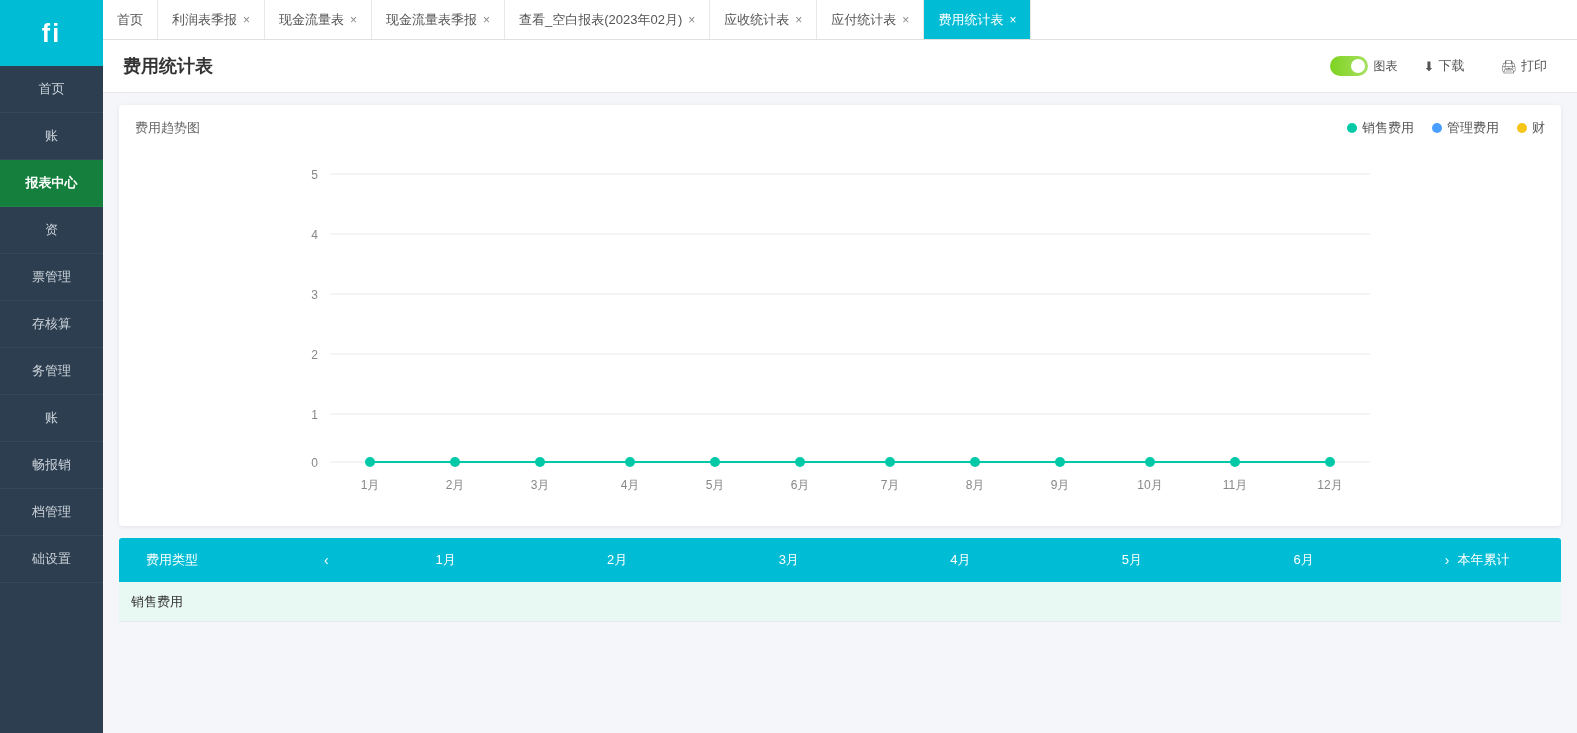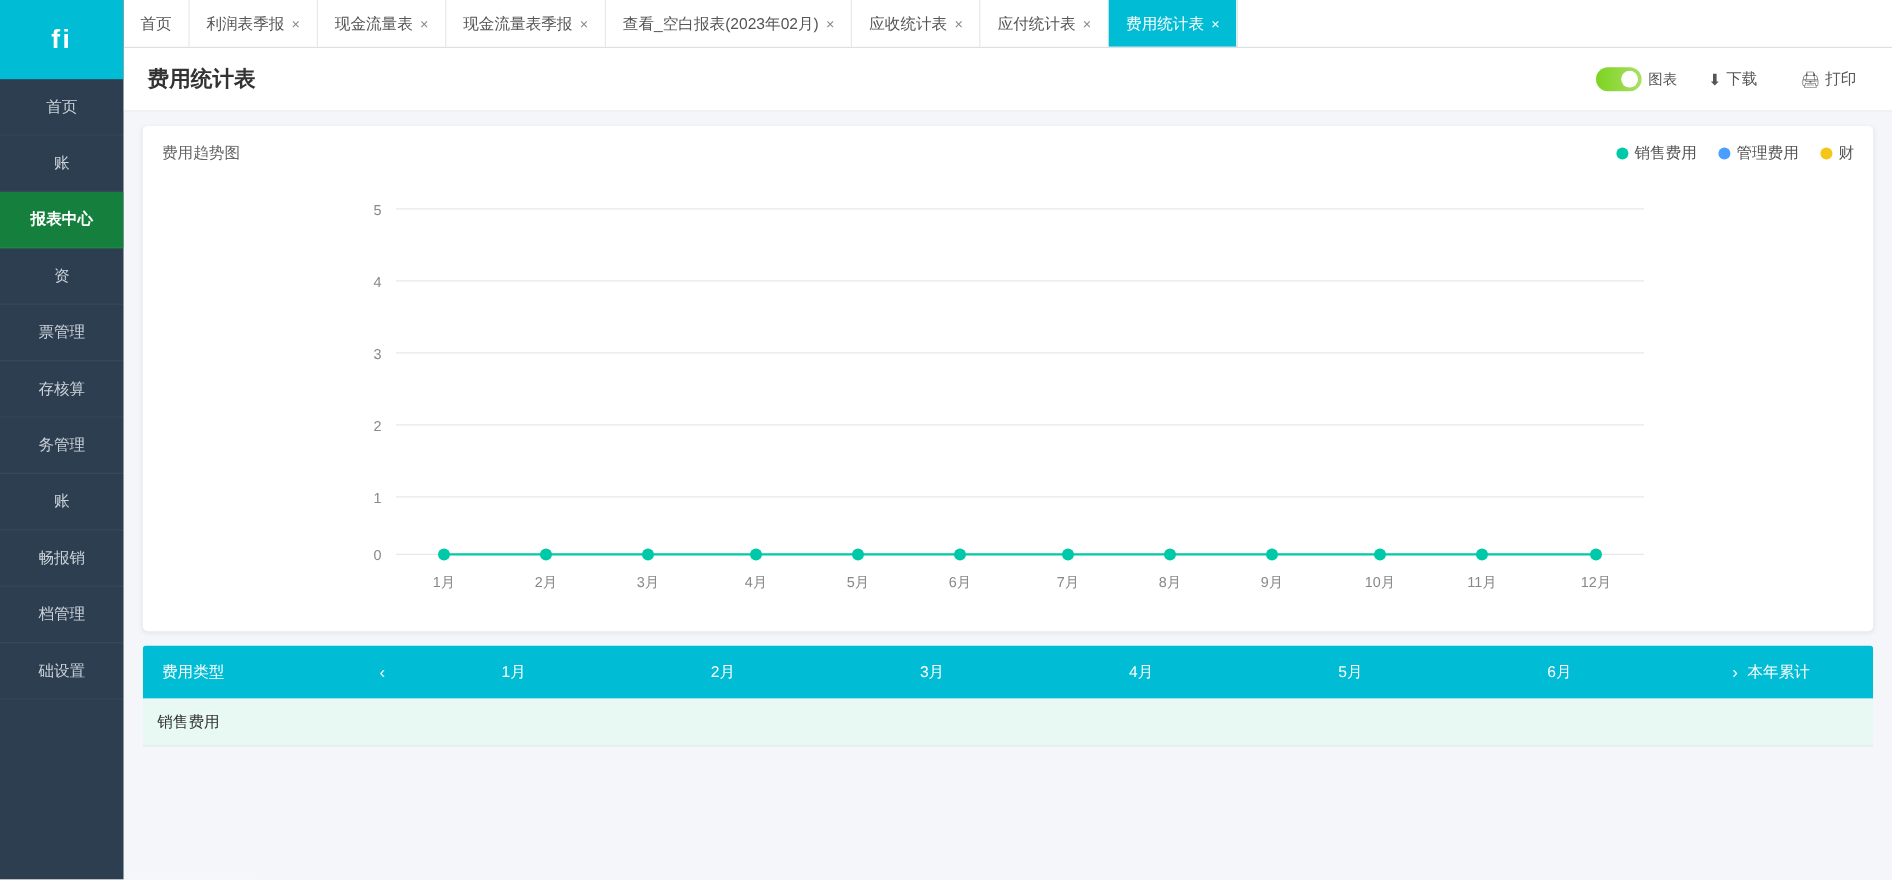--- a/index.html
+++ b/index.html
@@ -14,21 +14,21 @@
       flex-shrink: 0;
       height: 100%;
       overflow: hidden;
     }
     .sidebar-logo {
       background: #00bcd4;
       height: 66px;
       display: flex;
       align-items: center;
       justify-content: center;
-      font-size: 22px;
+      font-size: 25px;
       font-weight: bold;
       color: white;
       letter-spacing: 2px;
     }
     .sidebar-item {
       padding: 14px 10px;
       color: #ccd2d9;
       font-size: 13px;
       cursor: pointer;
       text-align: center;
@@ -216,21 +216,21 @@
       padding: 0 8px;
       font-weight: normal;
       display: flex;
       align-items: center;
       justify-content: center;
       gap: 4px;
     }
     .th-cell.type-cell {
       flex: 1.2;
       justify-content: space-between;
-      padding: 0 16px;
+      padding: 0 27px;
     }
     .th-cell.year-total {
       flex: 1;
     }
     .table-body {
       overflow-y: auto;
       flex: 1;
     }
     .table-row {
       display: flex;

